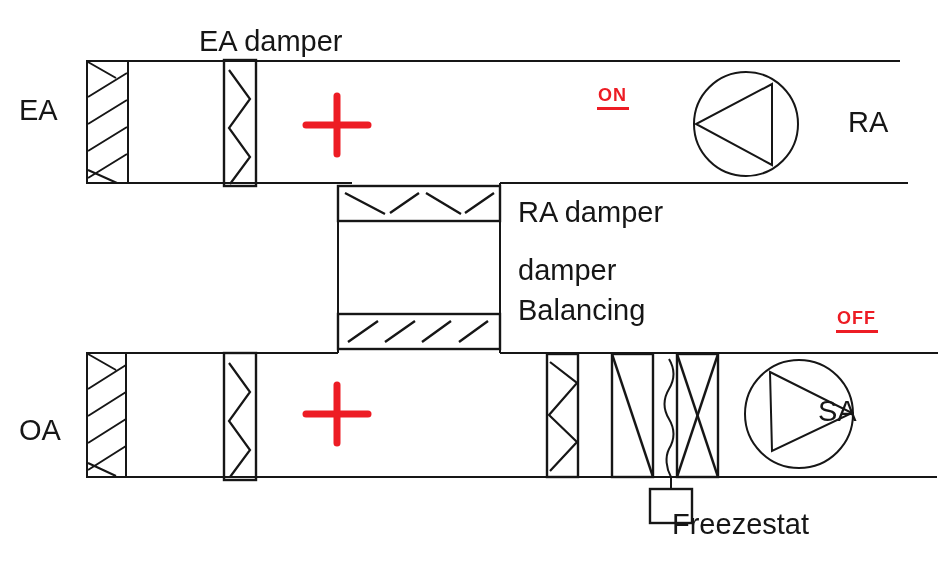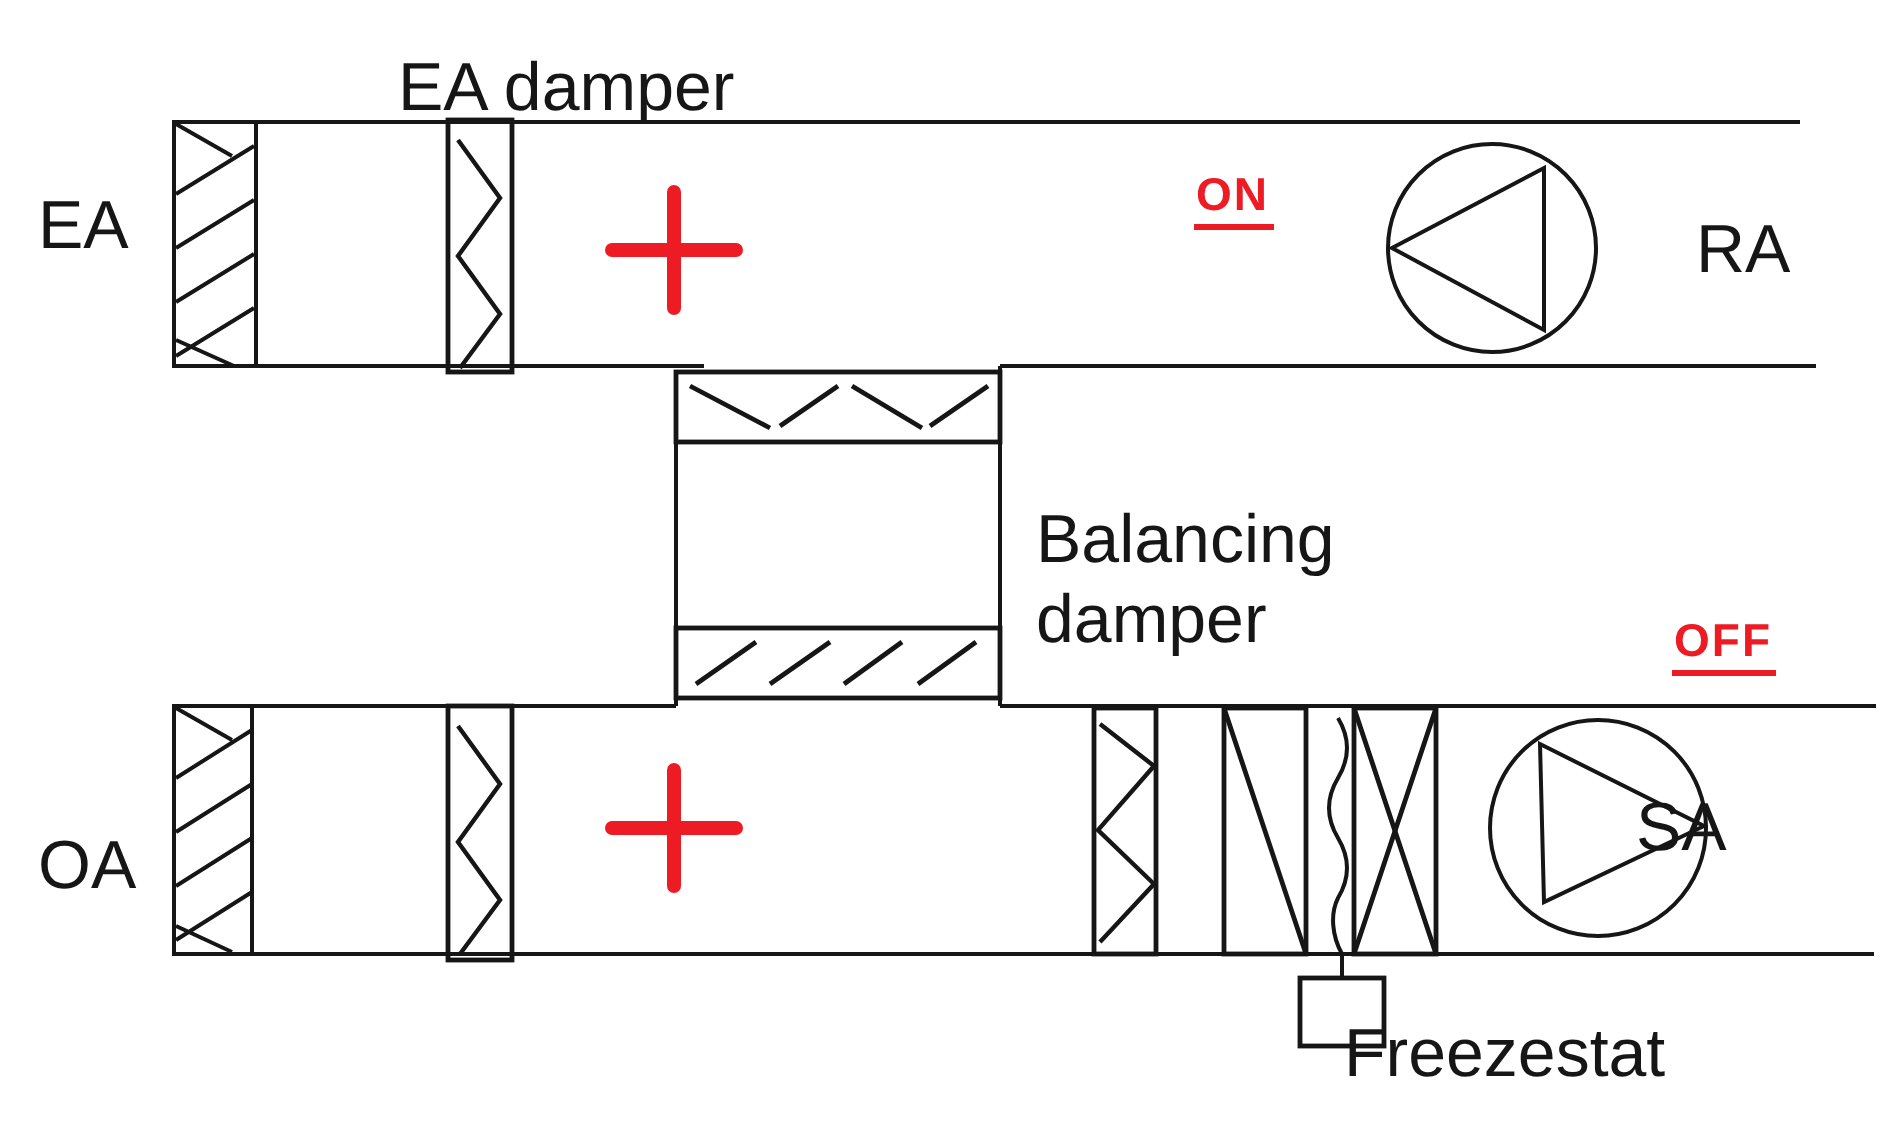--- a/index.html
+++ b/index.html
@@ -2,27 +2,27 @@
 <html style="--accent-red: #ED1C24;"><head>
 <meta charset="utf-8">
 <style>
   html,body{margin:0;padding:0;background:#ffffff;}
   .stage{
     position:relative;width:950px;height:568px;background:#ffffff;
     font-family:"Liberation Sans",sans-serif;color:#161616;overflow:hidden;
   }
   .stage svg{position:absolute;left:0;top:0;}
   .lbl{
-    position:absolute;font-size:34px;line-height:1;white-space:nowrap;
+    position:absolute;font-size:29px;line-height:1;white-space:nowrap;
     color:#161616;
   }
   .lbl-2line{line-height:40px;}
   .lbl-2line.wide{line-height:42px;}
   .status{
-    position:absolute;font-size:23px;font-weight:bold;line-height:1;
+    position:absolute;font-size:18px;font-weight:bold;line-height:1;
     color:var(--accent-red,#ED1C24);
   }
   .status span{
     display:inline-block;border-bottom:3px solid var(--accent-red,#ED1C24);
     padding:0 2px 3px 1px;letter-spacing:1px;
   }
   .accent-stroke{stroke:var(--accent-red,#ED1C24);}
 </style>
 </head>
 <body>
@@ -126,24 +126,25 @@
   <div class="lbl" style="left:19px;top:96px">EA</div>
 
   <div class="lbl" style="left:199px;top:27px">EA damper</div>
 
   <div class="status" style="left:597px;top:86px">
     <span>ON</span>
   </div>
 
   <div class="lbl" style="left:848px;top:108px">RA</div>
 
+  <div class="lbl" style="left:518px;top:198px">RA damper</div>
 
   <div class="lbl lbl-2line" style="left:518px;top:250px">
+    <div>damper</div>
     <div>Balancing</div>
-    <div>damper</div>
   </div>
 
   <div class="status" style="left:836px;top:309px">
     <span>OFF</span>
   </div>
 
   <div class="lbl" style="left:19px;top:416px">OA</div>
 
   <div class="lbl lbl-2line wide" style="left:443px;top:381px">
   </div>

